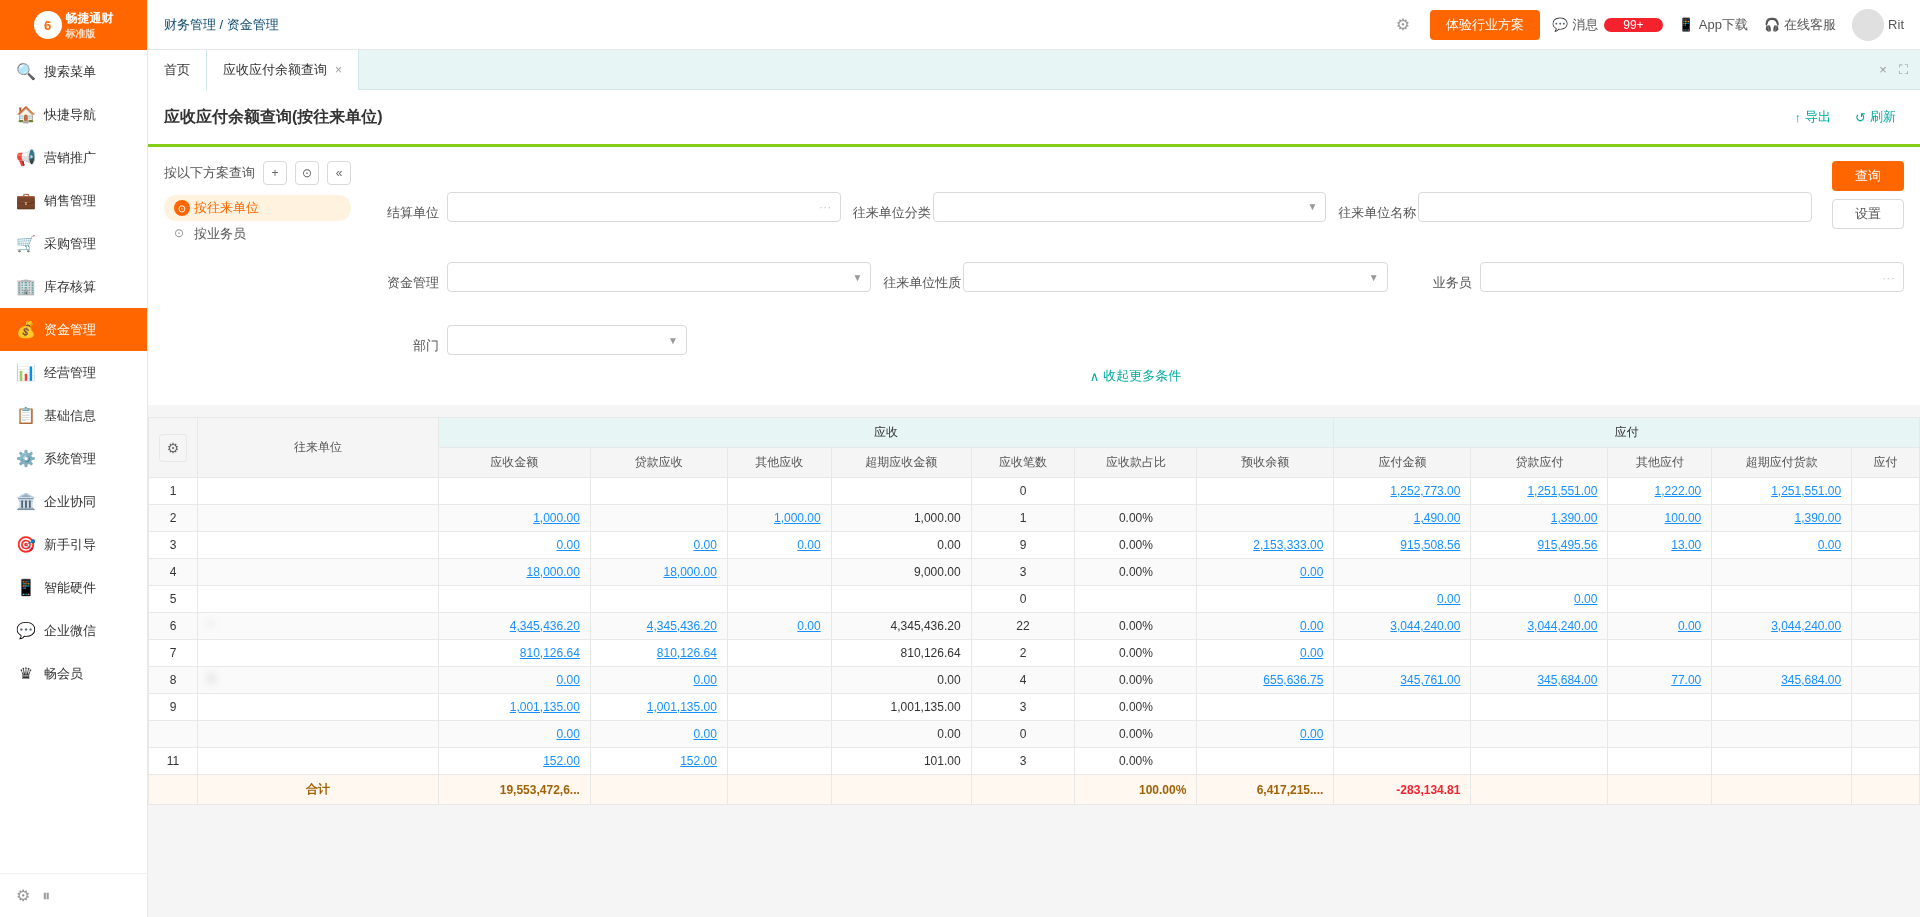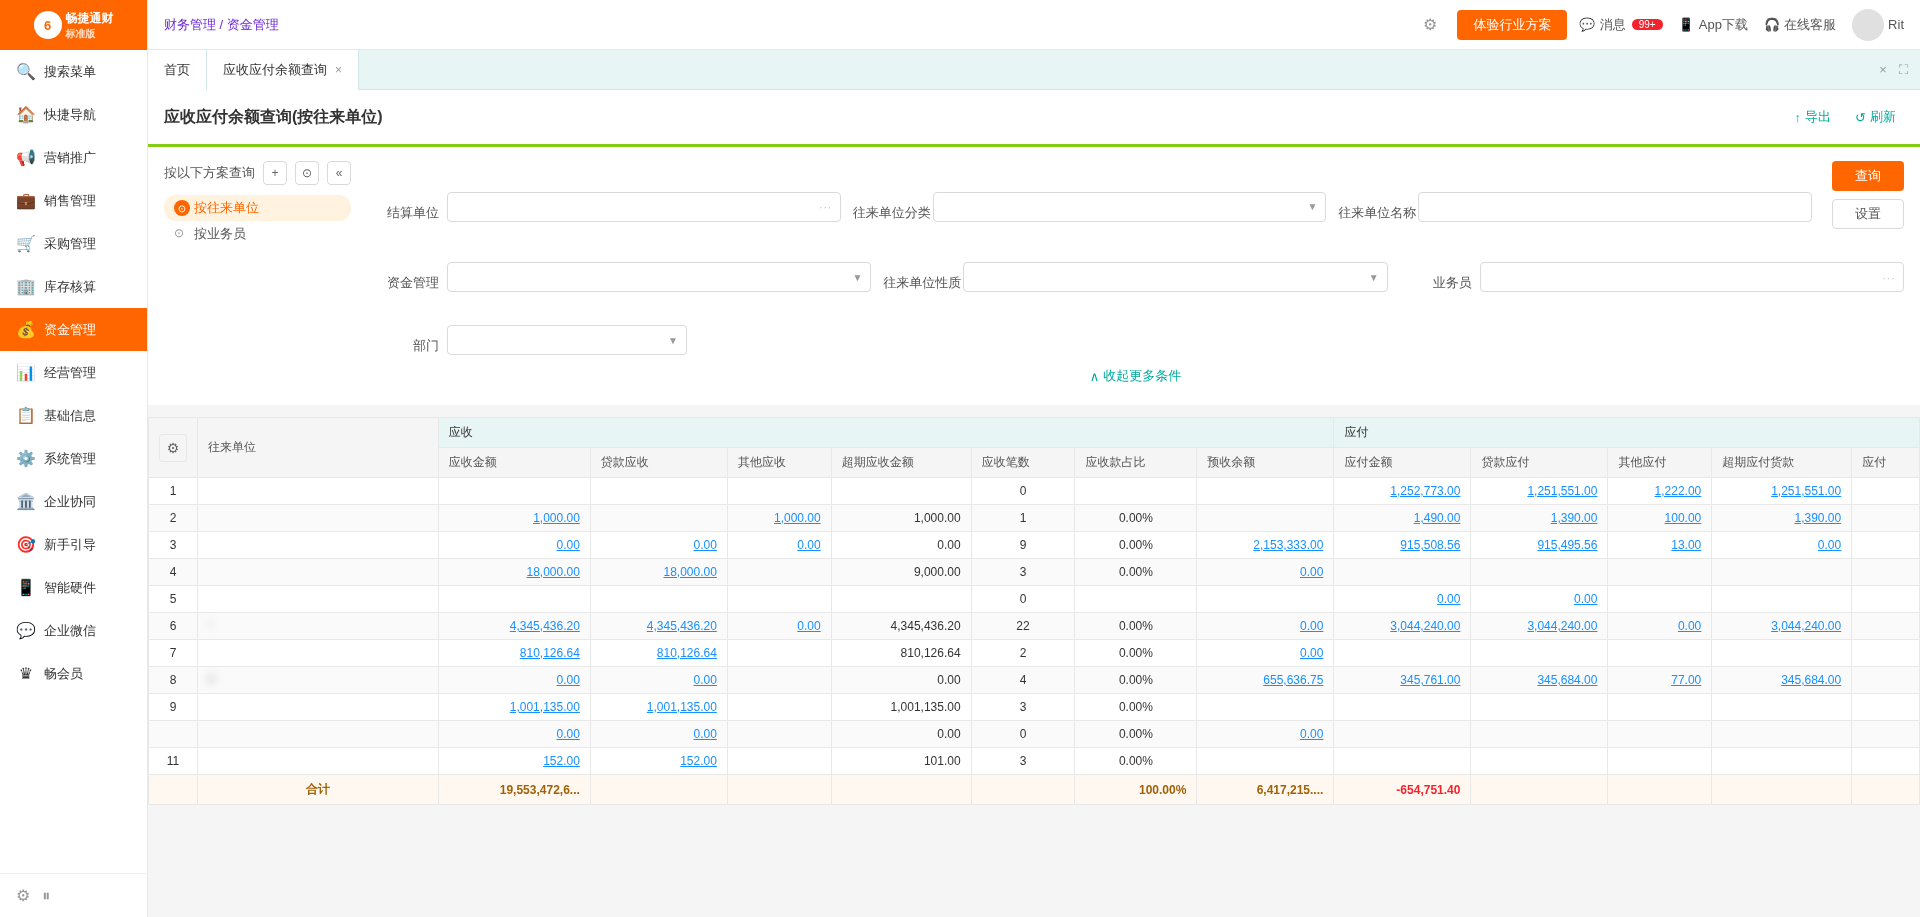--- a/index.html
+++ b/index.html
@@ -37,21 +37,21 @@
     }
     .topbar-breadcrumb { display: flex; align-items: center; gap: 4px; color: #999; font-size: 13px; flex: 1; }
     .topbar-breadcrumb span { color: #333; }
     .topbar-gear { color: #999; cursor: pointer; font-size: 16px; margin-right: 8px; }
     .topbar-btn-orange {
       background: #ff6600; color: #fff; border: none; border-radius: 4px;
       padding: 6px 16px; cursor: pointer; font-size: 13px;
     }
     .topbar-right { display: flex; align-items: center; gap: 16px; margin-left: auto; color: #555; }
     .topbar-right-item { display: flex; align-items: center; gap: 4px; cursor: pointer; }
-    .badge-red { background: #f5222d; color: #fff; border-radius: 10px; font-size: 10px; padding: 0 7px; margin-left: 2px; }
+    .badge-red { background: #f5222d; color: #fff; border-radius: 10px; font-size: 12px; padding: 0 19px; margin-left: 2px; }
     .topbar-avatar { width: 32px; height: 32px; background: #e0e0e0; border-radius: 50%; }
 
     
     .tabbar {
       position: fixed; left: 148px; top: 50px; right: 0; height: 40px;
       background: #e8f5f5; border-bottom: 1px solid #d0e8e8; z-index: 98;
       display: flex; align-items: center; padding: 0;
     }
     .tab-item {
       height: 40px; display: flex; align-items: center; padding: 0 16px; cursor: pointer;
@@ -117,21 +117,21 @@
       background: #fff; color: #555; border: 1px solid #d9d9d9; border-radius: 4px;
       padding: 5px 20px; cursor: pointer; font-size: 13px; display: block; width: 72px; text-align: center;
     }
 
     
     .table-area { background: #fff; overflow: auto; }
     .data-table { width: 100%; border-collapse: collapse; min-width: 1600px; }
     .data-table th, .data-table td {
       border: 1px solid #e8e8e8; padding: 6px 10px; font-size: 12px; white-space: nowrap;
     }
-    .data-table thead th { background: #f5f5f5; color: #555; font-weight: normal; text-align: left; }
+    .data-table thead th { background: #f5f5f5; color: #555; font-weight: normal; text-align: center; }
     .data-table thead th.group-header { background: #e8f5f5; color: #333; }
     .data-table tbody tr:nth-child(even) { background: #fafafa; }
     .data-table tbody td { color: #333; text-align: right; }
     .data-table tbody td.td-center { text-align: center; }
     .data-table tbody td.td-left { text-align: left; }
     .data-table tbody td.td-link { color: #1890ff; text-decoration: underline; cursor: pointer; }
     .data-table tfoot td { background: #fff8f0; font-weight: bold; color: #a16207; text-align: right; }
     .data-table tfoot td.td-label { text-align: center; }
     .data-table tfoot td.td-red { color: #f5222d; }
 
@@ -213,21 +213,21 @@
   </div>
 
   <div class="sidebar-bottom">
     <span style="cursor:pointer;font-size:16px;">⚙</span>
     <span style="cursor:pointer;font-size:16px;">⏸</span>
   </div>
 </div>
 
 <div class="topbar">
   <div class="topbar-breadcrumb">
-    <span style="color:#6d28d9;">财务管理 / 资金管理</span>
+    <span style="color:#0c4a6e;">财务管理 / 资金管理</span>
   </div>
   <span class="topbar-gear">⚙</span>
   <button class="topbar-btn-orange">体验行业方案</button>
   <div class="topbar-right">
     <div class="topbar-right-item">
       <span>💬</span>
       <span>消息</span>
       <span class="badge-red">99+</span>
     </div>
     <div class="topbar-right-item">
@@ -576,21 +576,21 @@
         <tr>
           <td></td>
           <td class="td-label">合计</td>
           <td class="td-link">19,553,472,6...</td>
           <td></td>
           <td></td>
           <td></td>
           <td></td>
           <td>100.00%</td>
           <td class="td-link">6,417,215....</td>
-          <td class="td-red">-654,751.40</td>
+          <td class="td-red">-283,134.81</td>
           <td></td>
           <td></td>
           <td></td>
           <td></td>
         </tr>
       </tfoot>
     </table>
   </div>
 </div>
 

